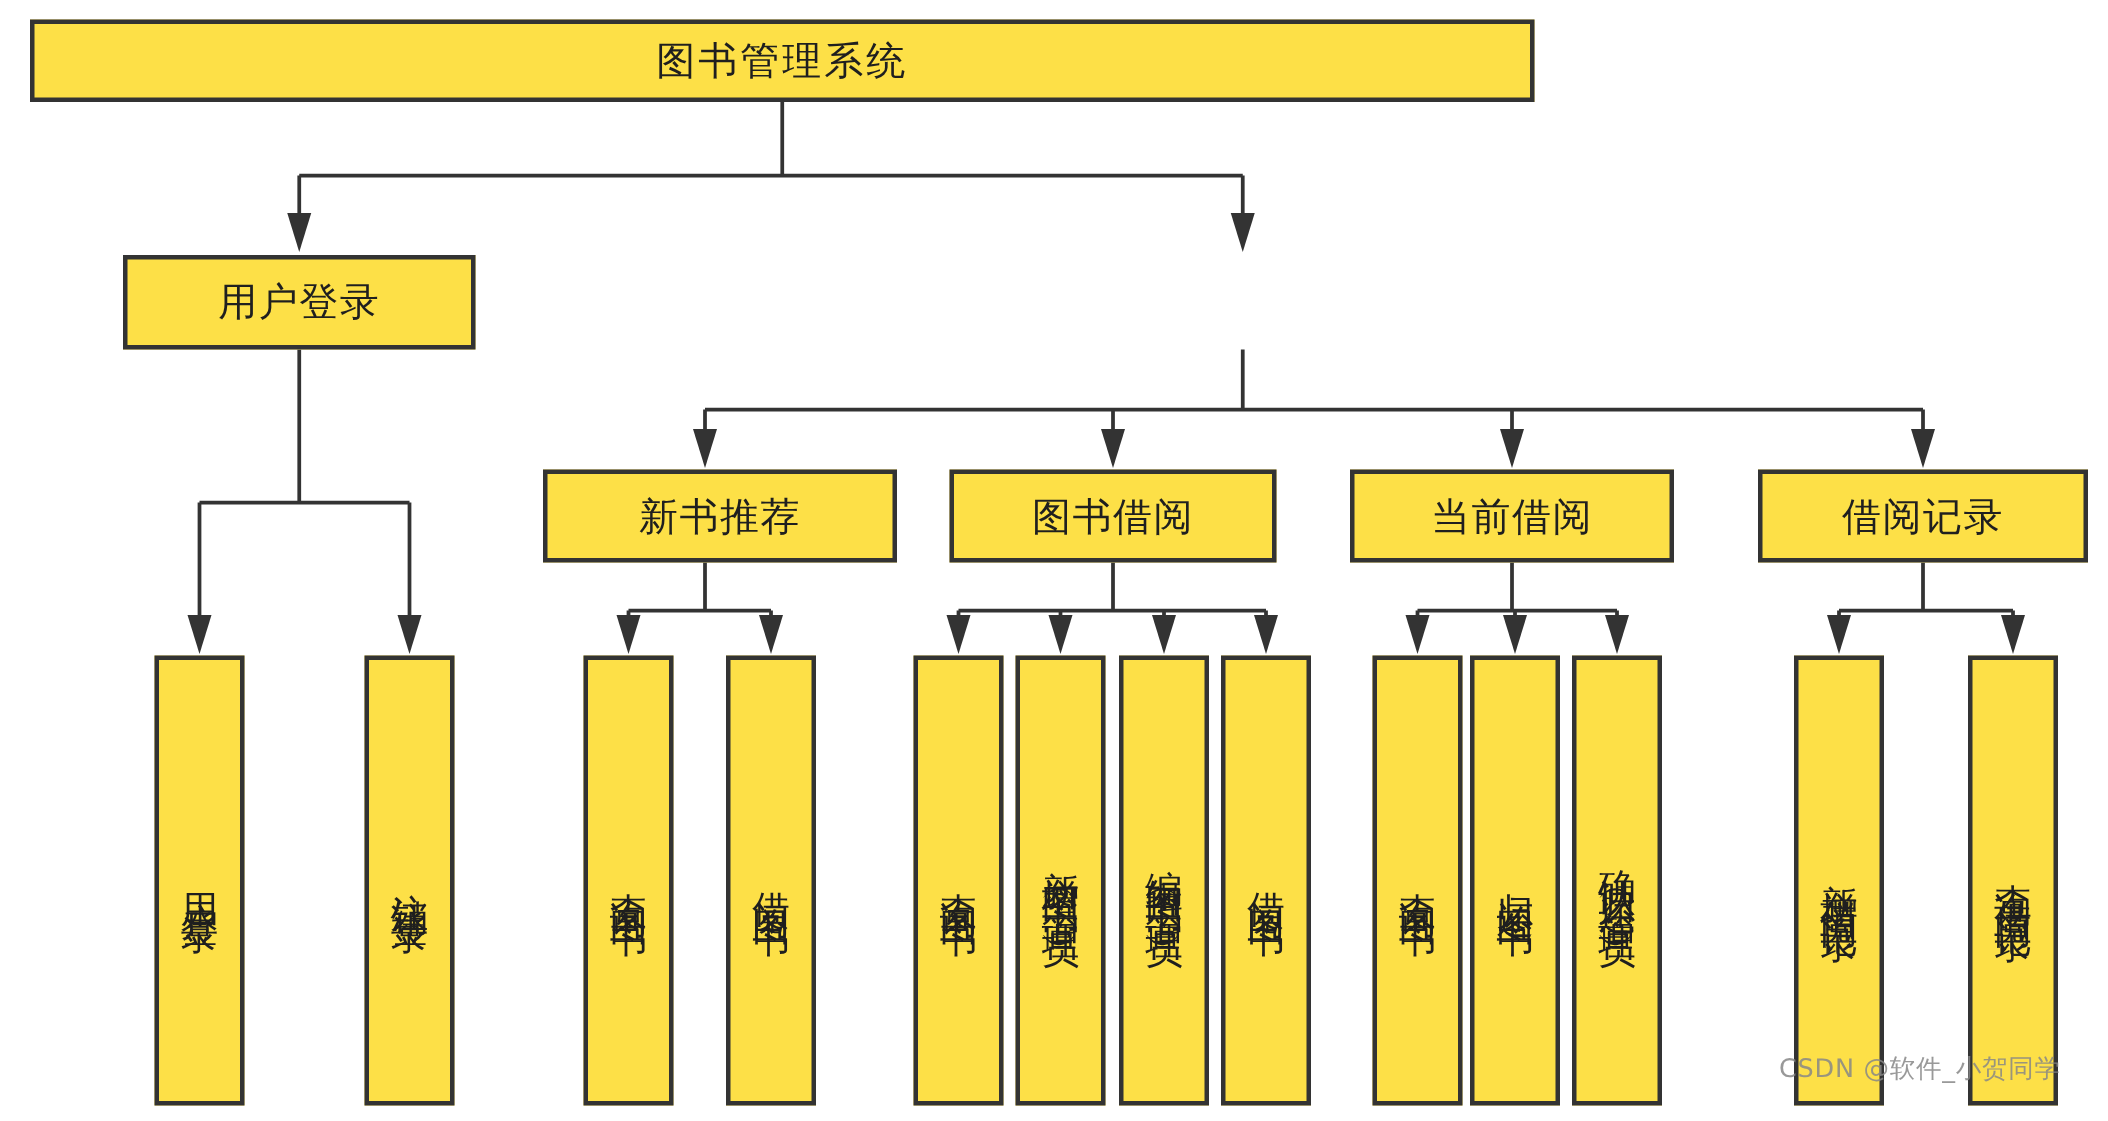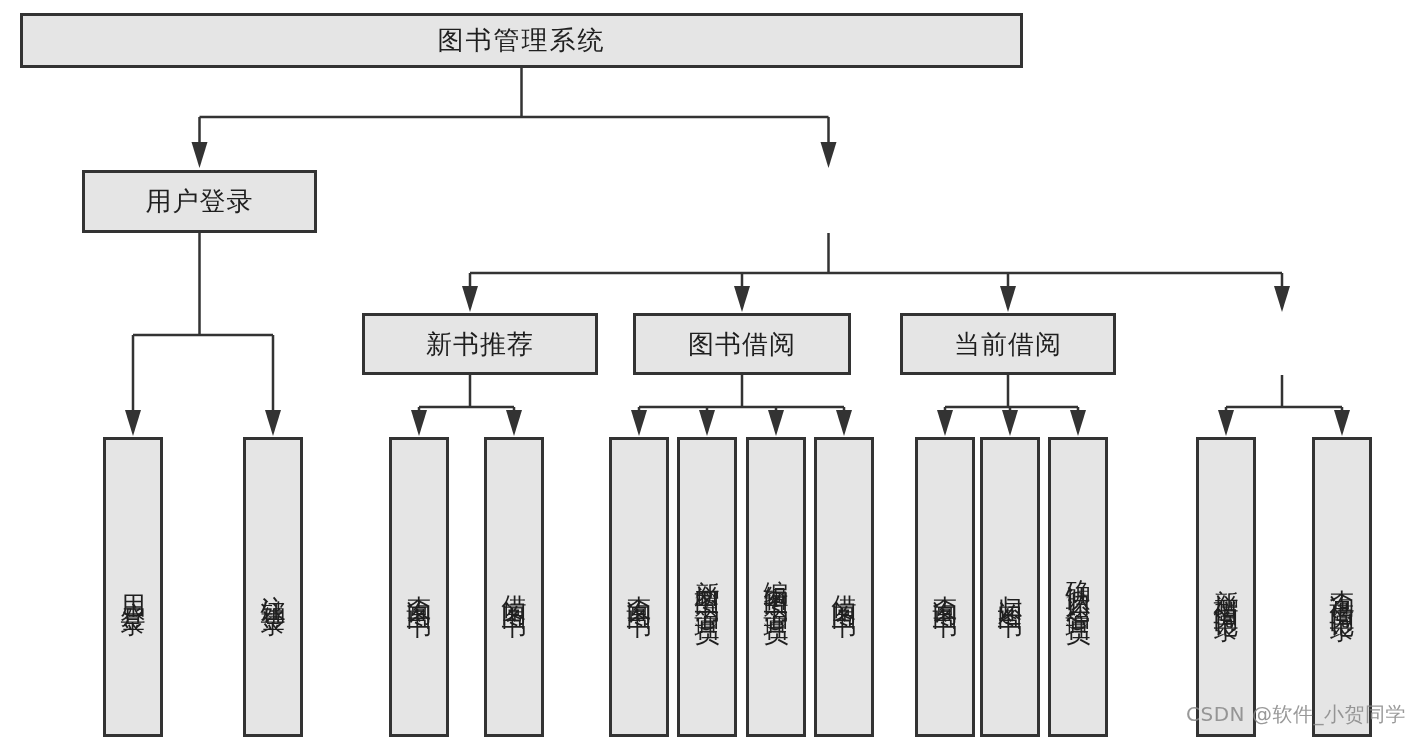--- a/index.html
+++ b/index.html
@@ -28,21 +28,21 @@
     fill: none;
   }
   .arrow {
     fill: #333333;
     stroke: none;
   }
   .box {
     position: absolute;
     box-sizing: border-box;
     border: 3px solid #333333;
-    background: #e5e5e5;
+    background: #fde047;
     display: flex;
     align-items: center;
     justify-content: center;
   }
   .hlabel {
     font-size: 26px;
     color: #1f1f1f;
     letter-spacing: 1px;
     white-space: nowrap;
   }
@@ -60,21 +60,21 @@
     font-size: 25px;
     color: #1f1f1f;
     letter-spacing: 6px;
     line-height: 1;
     white-space: nowrap;
   }
   .watermark {
     position: absolute;
     top: 701px;
     left: 1186px;
-    font-size: 20px;
+    font-size: 17px;
     color: rgba(135, 135, 135, 0.85);
     letter-spacing: 0.5px;
     white-space: nowrap;
     z-index: 5;
   }
 </style>
 </head>
 <body>
 
 <div id="canvas">
@@ -125,20 +125,23 @@
 
   <div class="box" style="left:362px; top:313px; width:236px; height:62px;">
     <span class="hlabel">新书推荐</span>
   </div>
   <div class="box" style="left:633px; top:313px; width:218px; height:62px;">
     <span class="hlabel">图书借阅</span>
   </div>
   <div class="box" style="left:900px; top:313px; width:216px; height:62px;">
     <span class="hlabel">当前借阅</span>
   </div>
+  <div class="box" style="left:1172px; top:313px; width:220px; height:62px;">
+    <span class="hlabel">借阅记录</span>
+  </div>
 
   <div class="box vbox" style="left:103px;">
     <span class="vlabel">用户登录</span>
   </div>
   <div class="box vbox" style="left:243px;">
     <span class="vlabel">注销登录</span>
   </div>
 
   <div class="box vbox" style="left:389px;">
     <span class="vlabel">查询图书</span>

